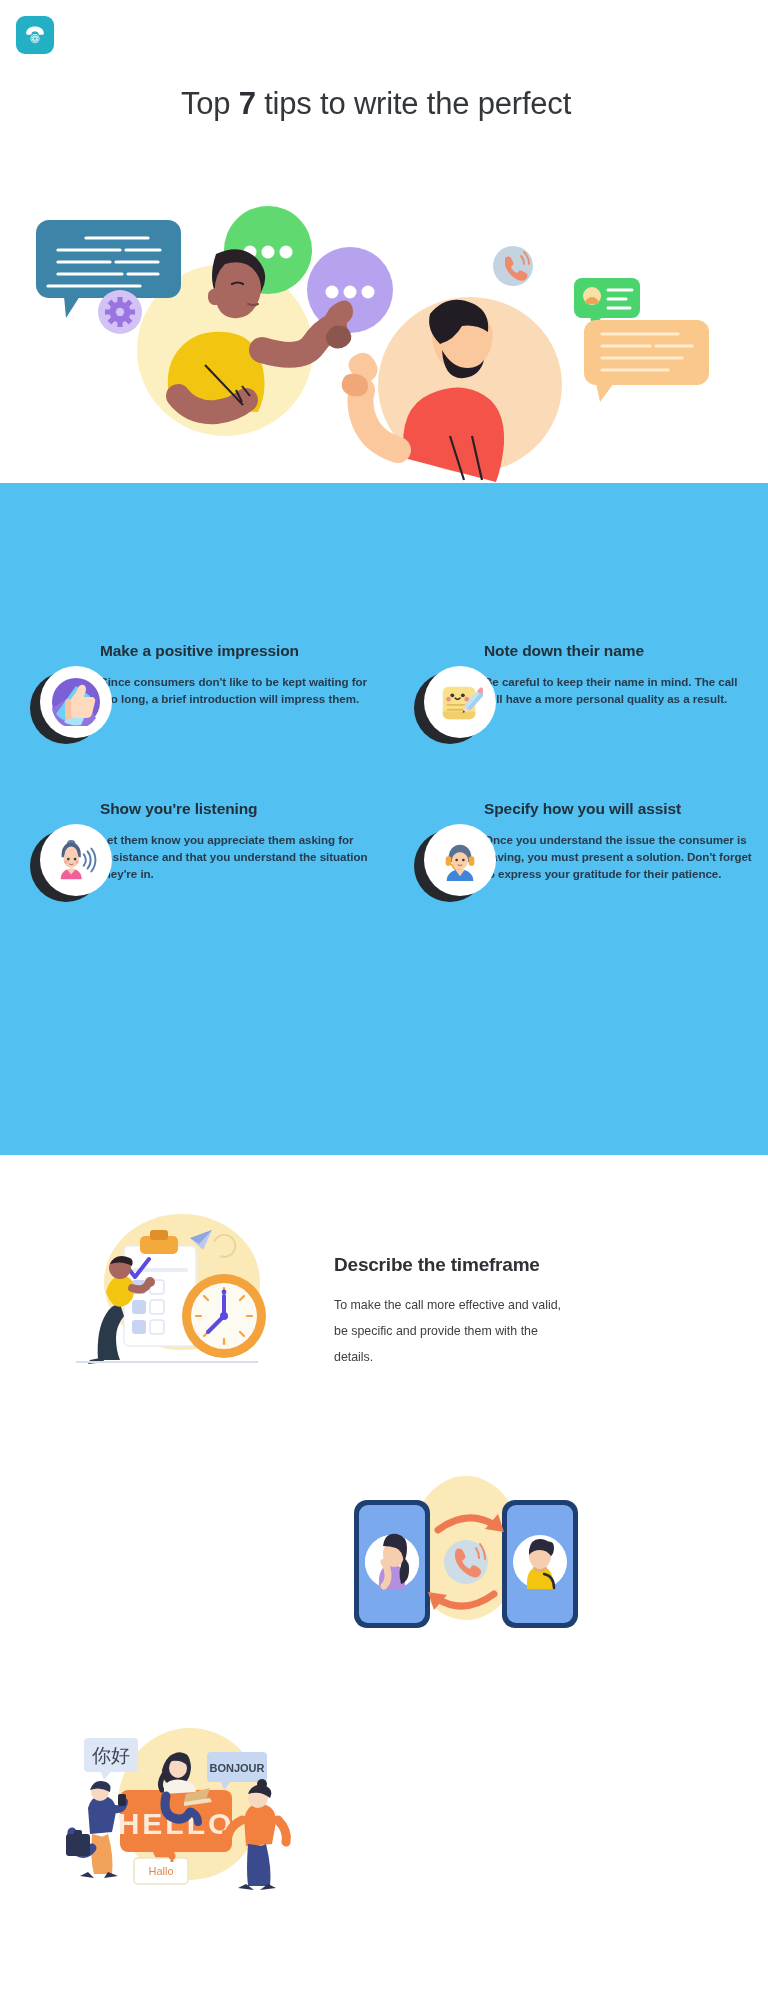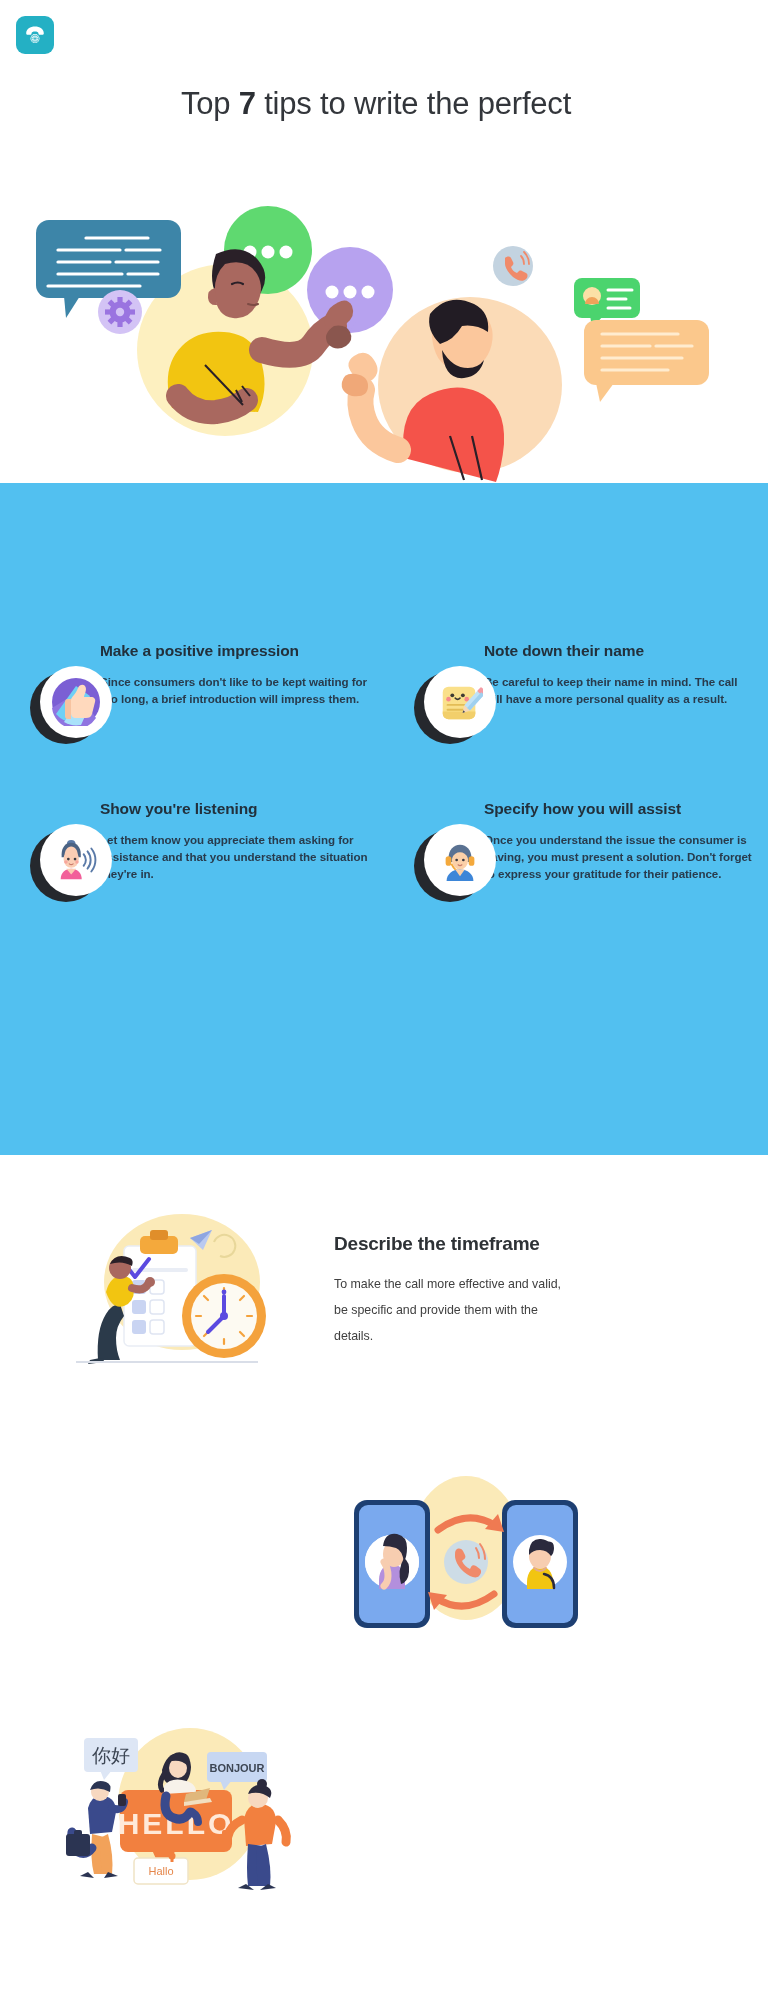--- a/index.html
+++ b/index.html
@@ -70,21 +70,21 @@
     letter-spacing:-0.1px; margin-bottom:12px;
   }
   .tip-body{
     font-size:11.6px; line-height:16.8px; font-weight:600; color:#283b4d;
     letter-spacing:-0.05px;
   }
   .tip-row-2{ margin-top:60px; }
 
   
   .section{
-    position:absolute; width:636px; display:flex; align-items:center;
+    position:absolute; width:636px; display:flex; align-items:flex-end;
   }
   .sec-art{ width:240px; min-width:240px; height:160px; }
   .sec-copy{ flex:1; padding:0 14px; }
   .sec-title{
     font-size:19px; line-height:26px; font-weight:700; color:#2e3236;
     letter-spacing:-0.2px; margin-bottom:14px;
   }
   .sec-body{
     font-size:12.4px; line-height:26px; font-weight:400; color:#404040;
   }

